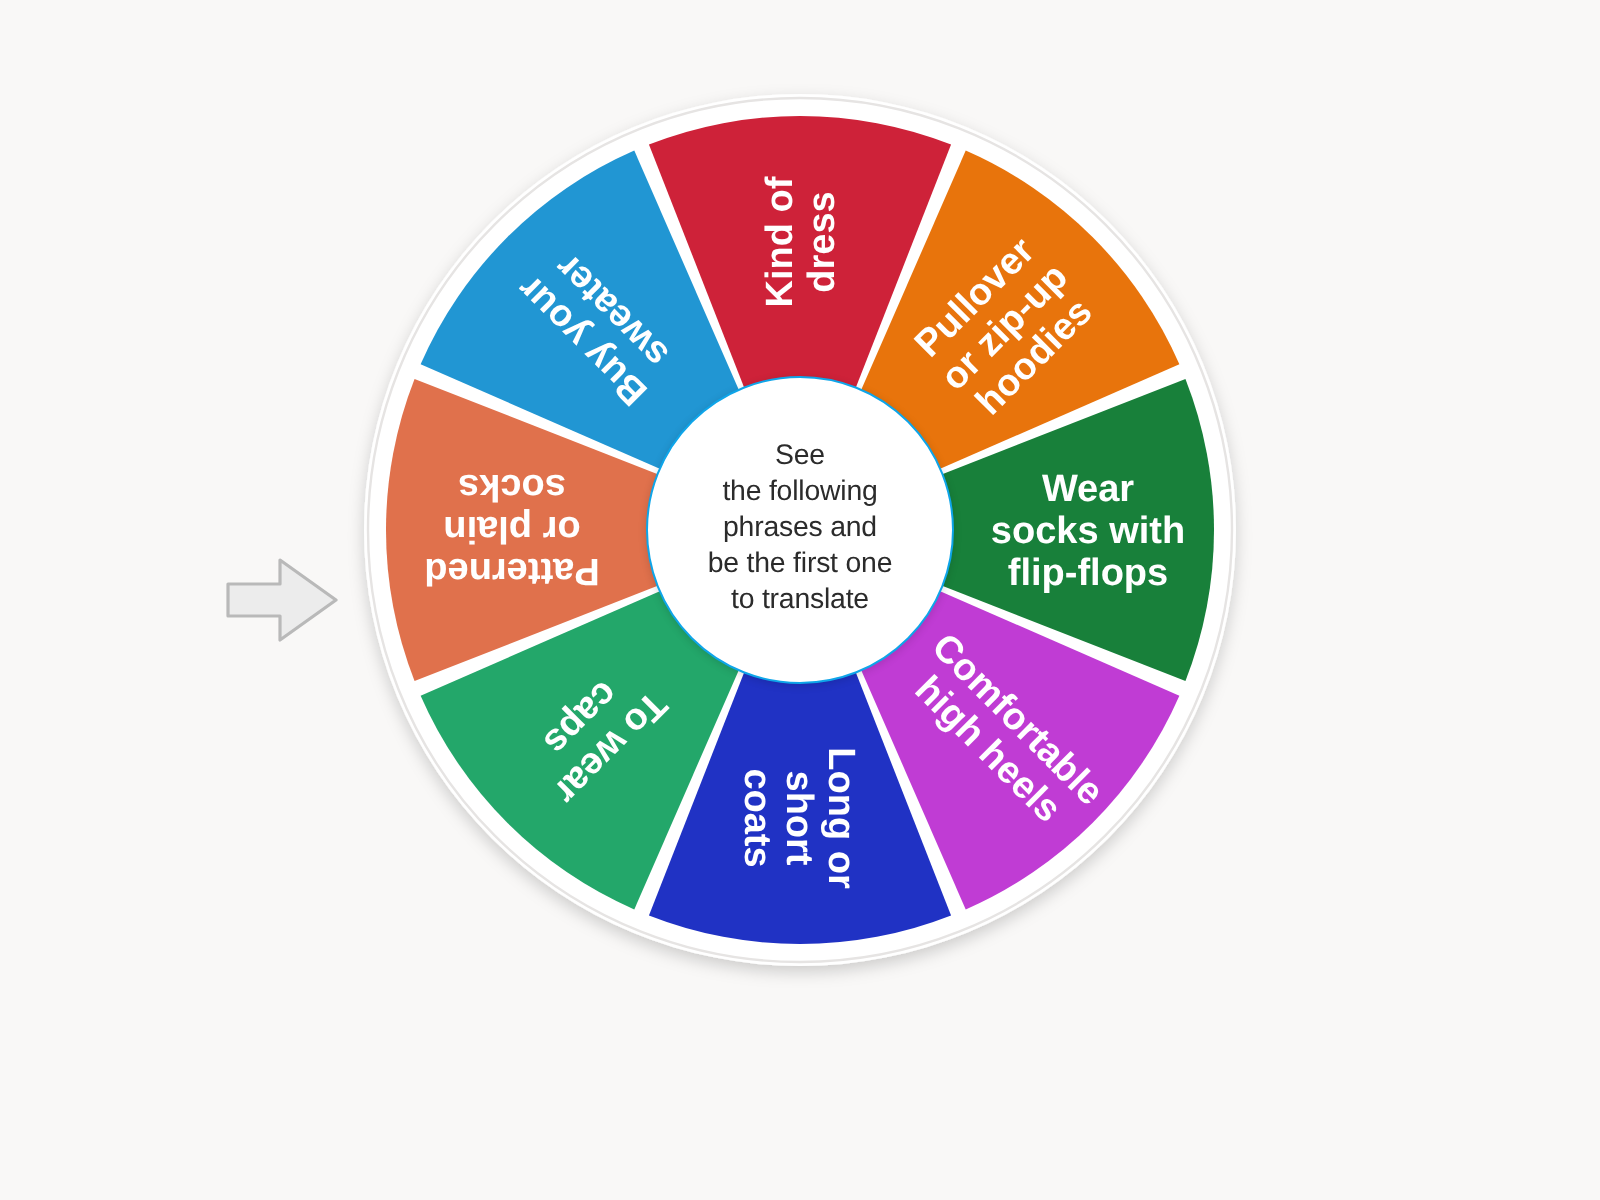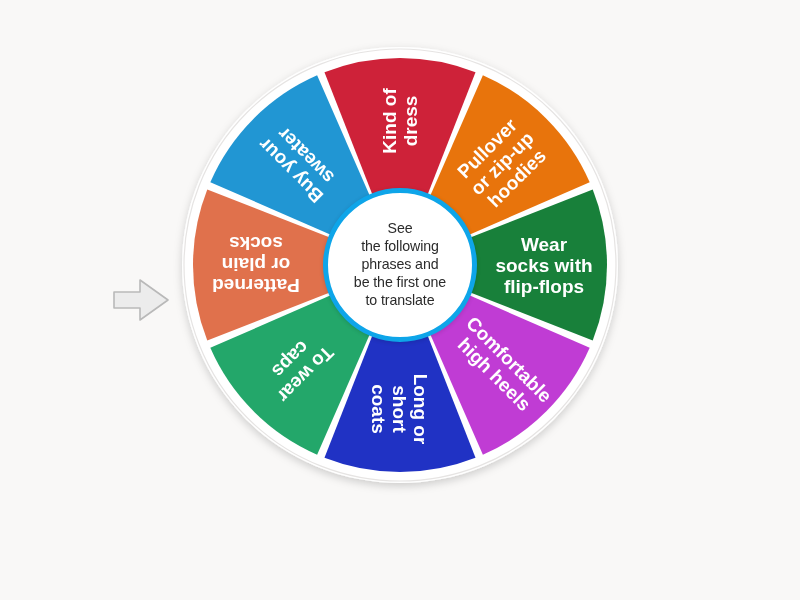--- a/index.html
+++ b/index.html
@@ -51,21 +51,21 @@
 
   
   #hub {
     position: absolute;
     left: 143px;
     top: 143px;
     width: 154px;
     height: 154px;
     border-radius: 50%;
     background: #ffffff;
-    border: 5px solid #0ea5e9;
+    border: 1px solid #0ea5e9;
     box-sizing: border-box;
     display: flex;
     align-items: center;
     justify-content: center;
     box-shadow: 0 1px 4px rgba(0,0,0,0.14);
   }
   #hub-text {
     text-align: center;
     color: #2b2b2b;
     font-size: 14.2px;

